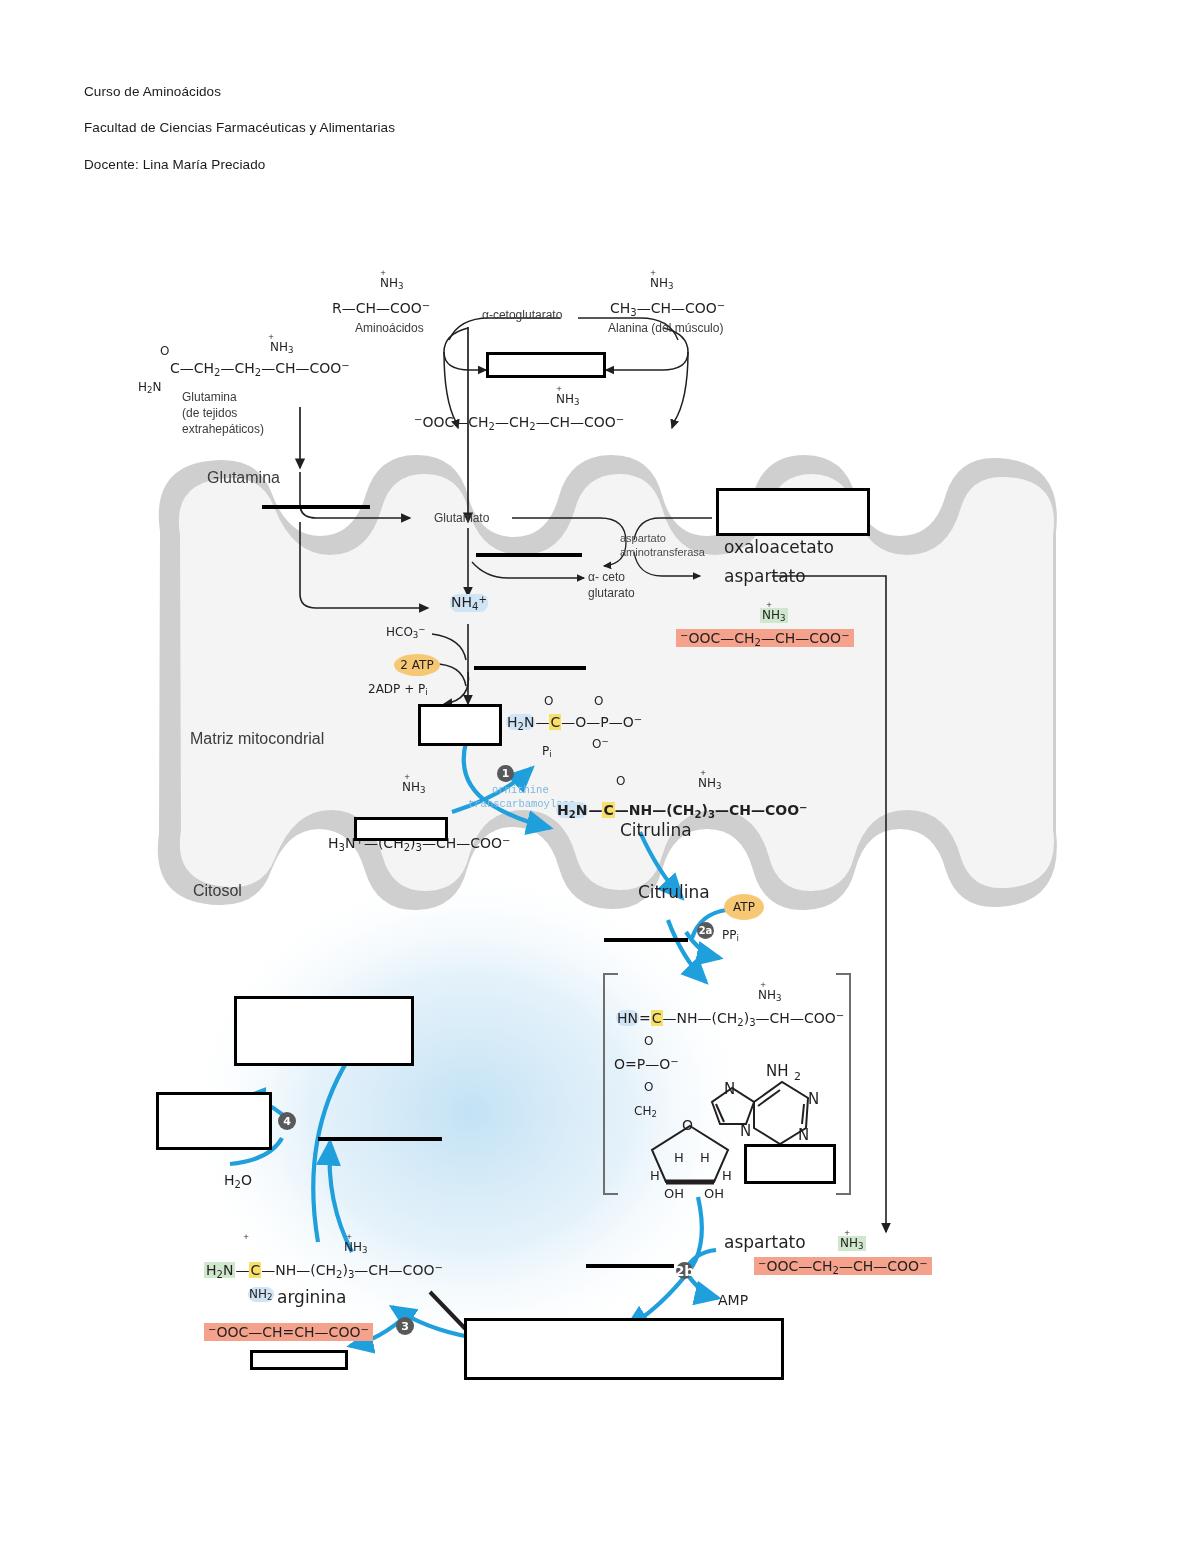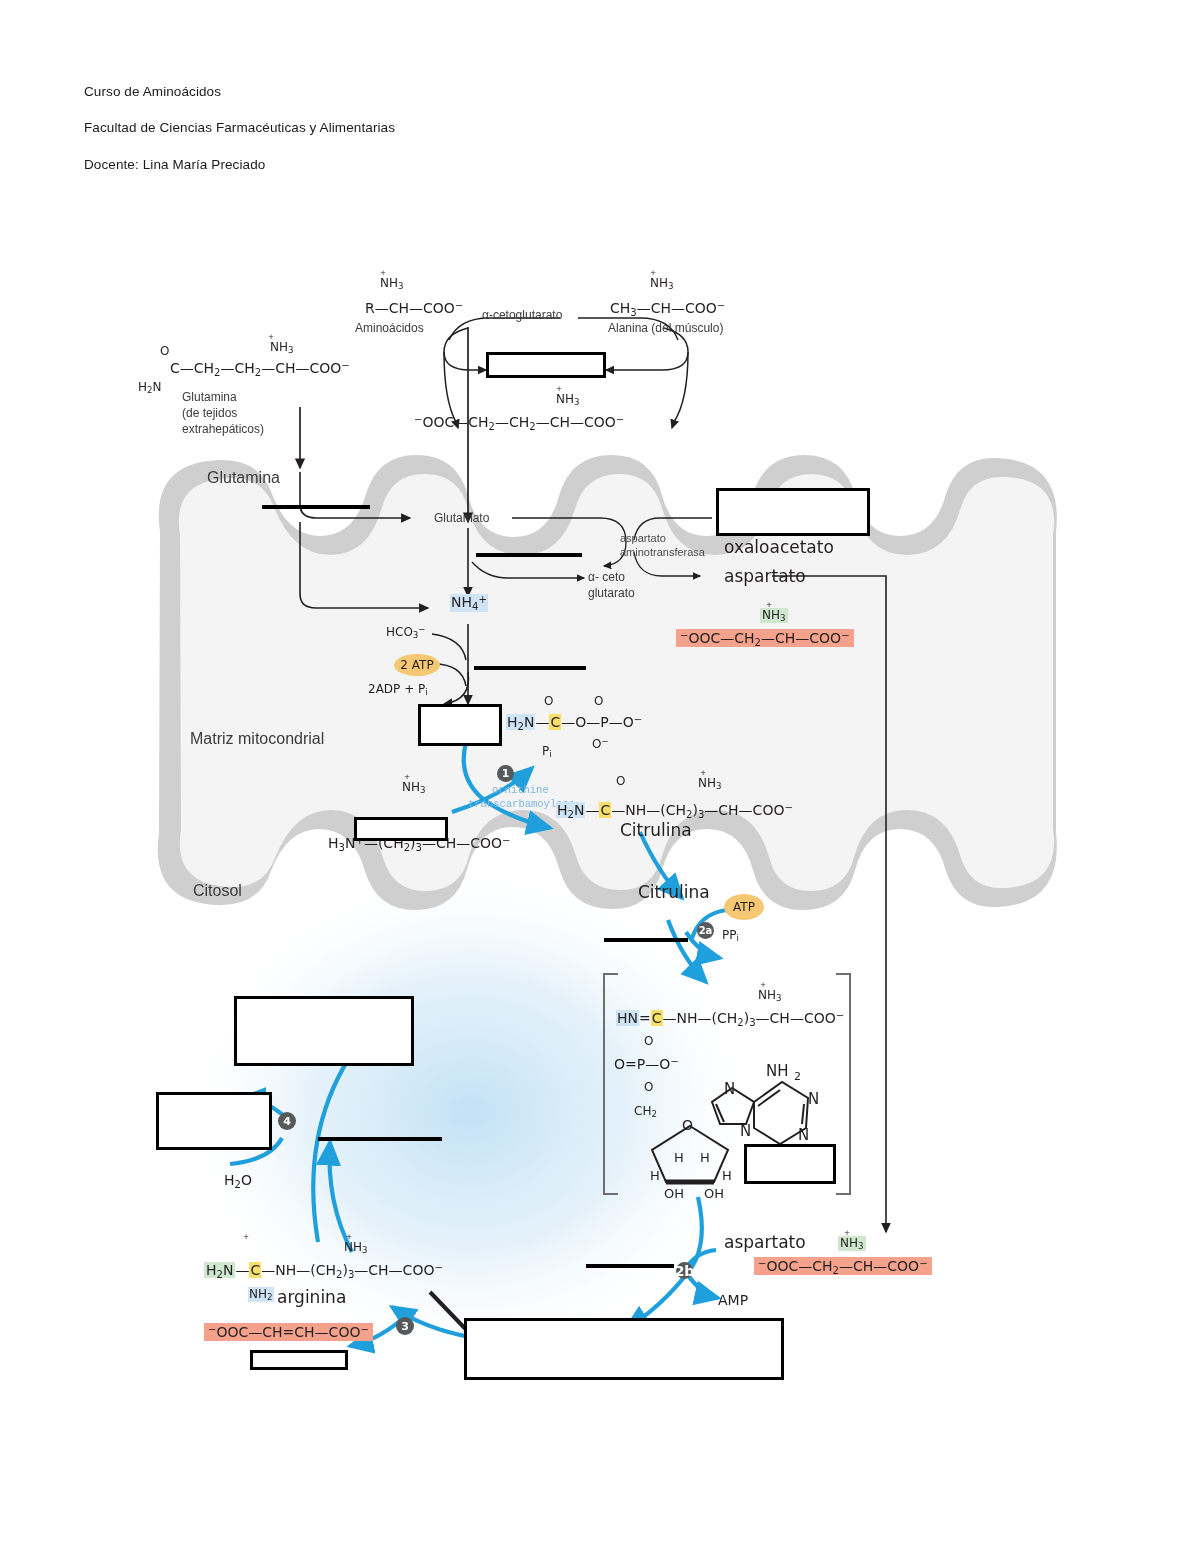--- a/index.html
+++ b/index.html
@@ -15,21 +15,21 @@
   #svgLayer{position:absolute;left:0;top:0;width:1200px;height:1320px;}
 
   
   .chem{position:absolute;white-space:nowrap;font-family:"DejaVu Sans",sans-serif;color:#231f20;}
   .lbl{position:absolute;white-space:nowrap;font-family:"Liberation Sans",sans-serif;color:#3b3b3b;}
   .sub{font-size:.72em;vertical-align:-.28em;}
   .sup{font-size:.72em;vertical-align:.42em;}
   .plus{font-size:.70em;vertical-align:.55em;}
 
   
-  .hl-blue{background:#cfe4f5;padding:0 1px;}
+  .hl-blue{background:#cfe4f5;padding:0 1px;border-radius:8px;}
   .hl-yel{background:#f7e06a;padding:0 1px;}
   .hl-grn{background:#cfe7cd;padding:0 2px;}
   .pinkbox{background:#f4a28c;padding:1px 4px;}
 
   
   .token{position:absolute;border-radius:50%;display:flex;align-items:center;
          justify-content:center;font-family:"DejaVu Sans",sans-serif;}
   .tok-atp{background:#f7c873;color:#231f20;}
   .tok-num{background:#58595b;color:#fff;font-weight:bold;border-radius:50%;}
 
@@ -159,21 +159,21 @@
     </div>
     <div class="chem sm" style="left:138px;top:148px;">H<span class="sub">2</span>N</div>
     <div class="chem xs" style="left:268px;top:100px;"><span class="plus">+</span></div>
     <div class="chem sm" style="left:270px;top:108px;">NH<span class="sub">3</span></div>
     <div class="lbl sm" style="left:182px;top:158px;">Glutamina</div>
     <div class="lbl sm" style="left:182px;top:174px;">(de tejidos</div>
     <div class="lbl sm" style="left:182px;top:190px;">extrahepáticos)</div>
 
     <div class="chem xs" style="left:380px;top:36px;"><span class="plus">+</span></div>
     <div class="chem sm" style="left:380px;top:44px;">NH<span class="sub">3</span></div>
-    <div class="chem mid" style="left:365px;top:68px;">R—CH—COO<span class="sup">−</span></div>
+    <div class="chem mid" style="left:332px;top:68px;">R—CH—COO<span class="sup">−</span></div>
     <div class="lbl sm" style="left:355px;top:89px;">Aminoácidos</div>
 
     <div class="chem xs" style="left:650px;top:36px;"><span class="plus">+</span></div>
     <div class="chem sm" style="left:650px;top:44px;">NH<span class="sub">3</span></div>
     <div class="chem mid" style="left:610px;top:68px;">CH<span class="sub">3</span>—CH—COO<span class="sup">−</span></div>
     <div class="lbl sm" style="left:608px;top:89px;">Alanina (del músculo)</div>
 
     <div class="lbl sm" style="left:482px;top:76px;text-align:center;">α-cetoglutarato</div>
 
     <div class="ansbox" style="left:486px;top:120px;width:120px;height:26px;"></div>
@@ -239,21 +239,21 @@
     <div class="chem sm" style="left:402px;top:548px;">NH<span class="sub">3</span></div>
     <div class="chem mid" style="left:328px;top:570px;margin-top:33px;">
       H<span class="sub">3</span>N<span class="sup">+</span>—(CH<span class="sub">2</span>)<span class="sub">3</span>—CH—COO<span class="sup">−</span>
     </div>
 
     <div class="ansbox" style="left:354px;top:585px;width:94px;height:24px;"></div>
 
     <div class="chem sm" style="left:616px;top:542px;">O</div>
     <div class="chem xs" style="left:700px;top:536px;"><span class="plus">+</span></div>
     <div class="chem sm" style="left:698px;top:544px;">NH<span class="sub">3</span></div>
-    <div class="chem mid" style="left:556px;top:570px;">
+    <div class="chem mid" style="left:556px;top:570px;font-weight:bold;">
       <span class="hl-blue">H<span class="sub">2</span>N</span>—<span class="hl-yel">C</span>—NH—(CH<span class="sub">2</span>)<span class="sub">3</span>—CH—COO<span class="sup">−</span>
     </div>
     <div class="chem big" style="left:620px;top:588px;">Citrulina</div>
 
     <div class="chem big" style="left:638px;top:650px;">Citrulina</div>
     <div class="token tok-atp" style="left:724px;top:662px;width:40px;height:26px;font-size:12px;">ATP</div>
     <div class="token tok-num" style="left:697px;top:690px;width:17px;height:17px;font-size:10px;">2a</div>
     <div class="chem sm" style="left:722px;top:696px;">PP<span class="sub">i</span></div>
 
     <div class="ansline" style="left:604px;top:706px;width:84px;"></div>

